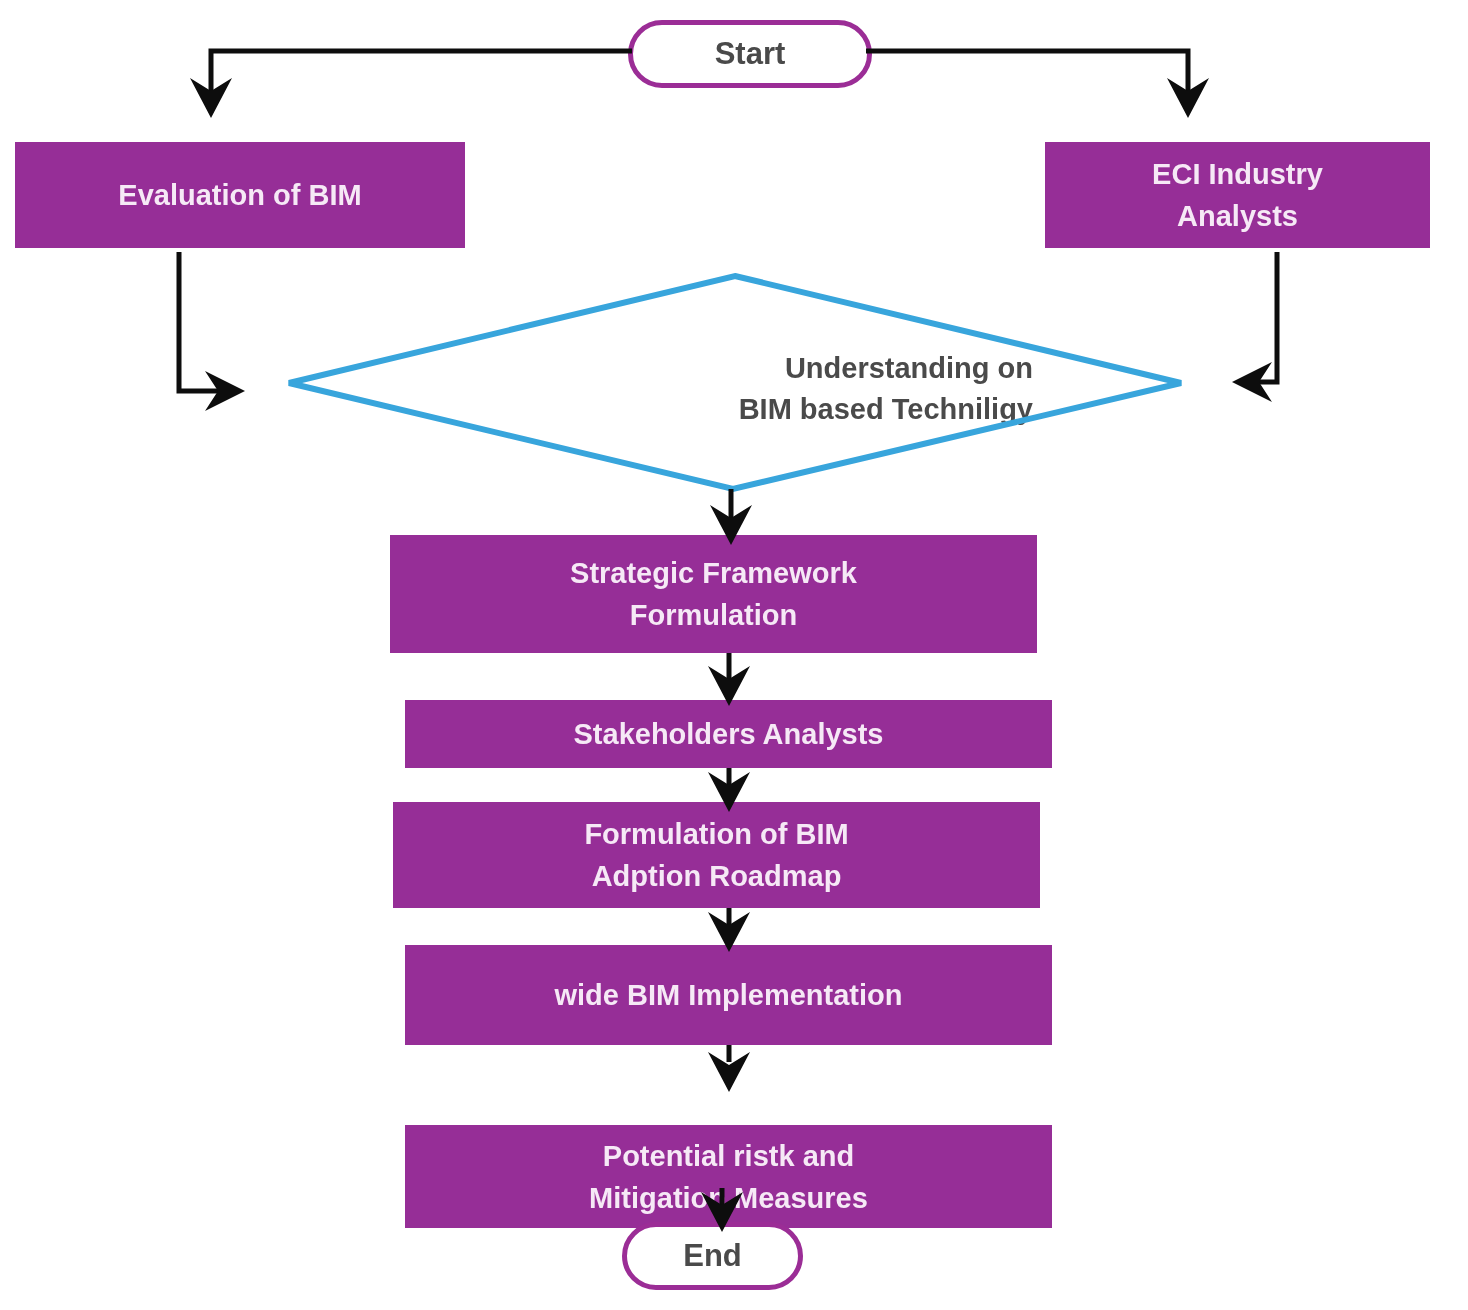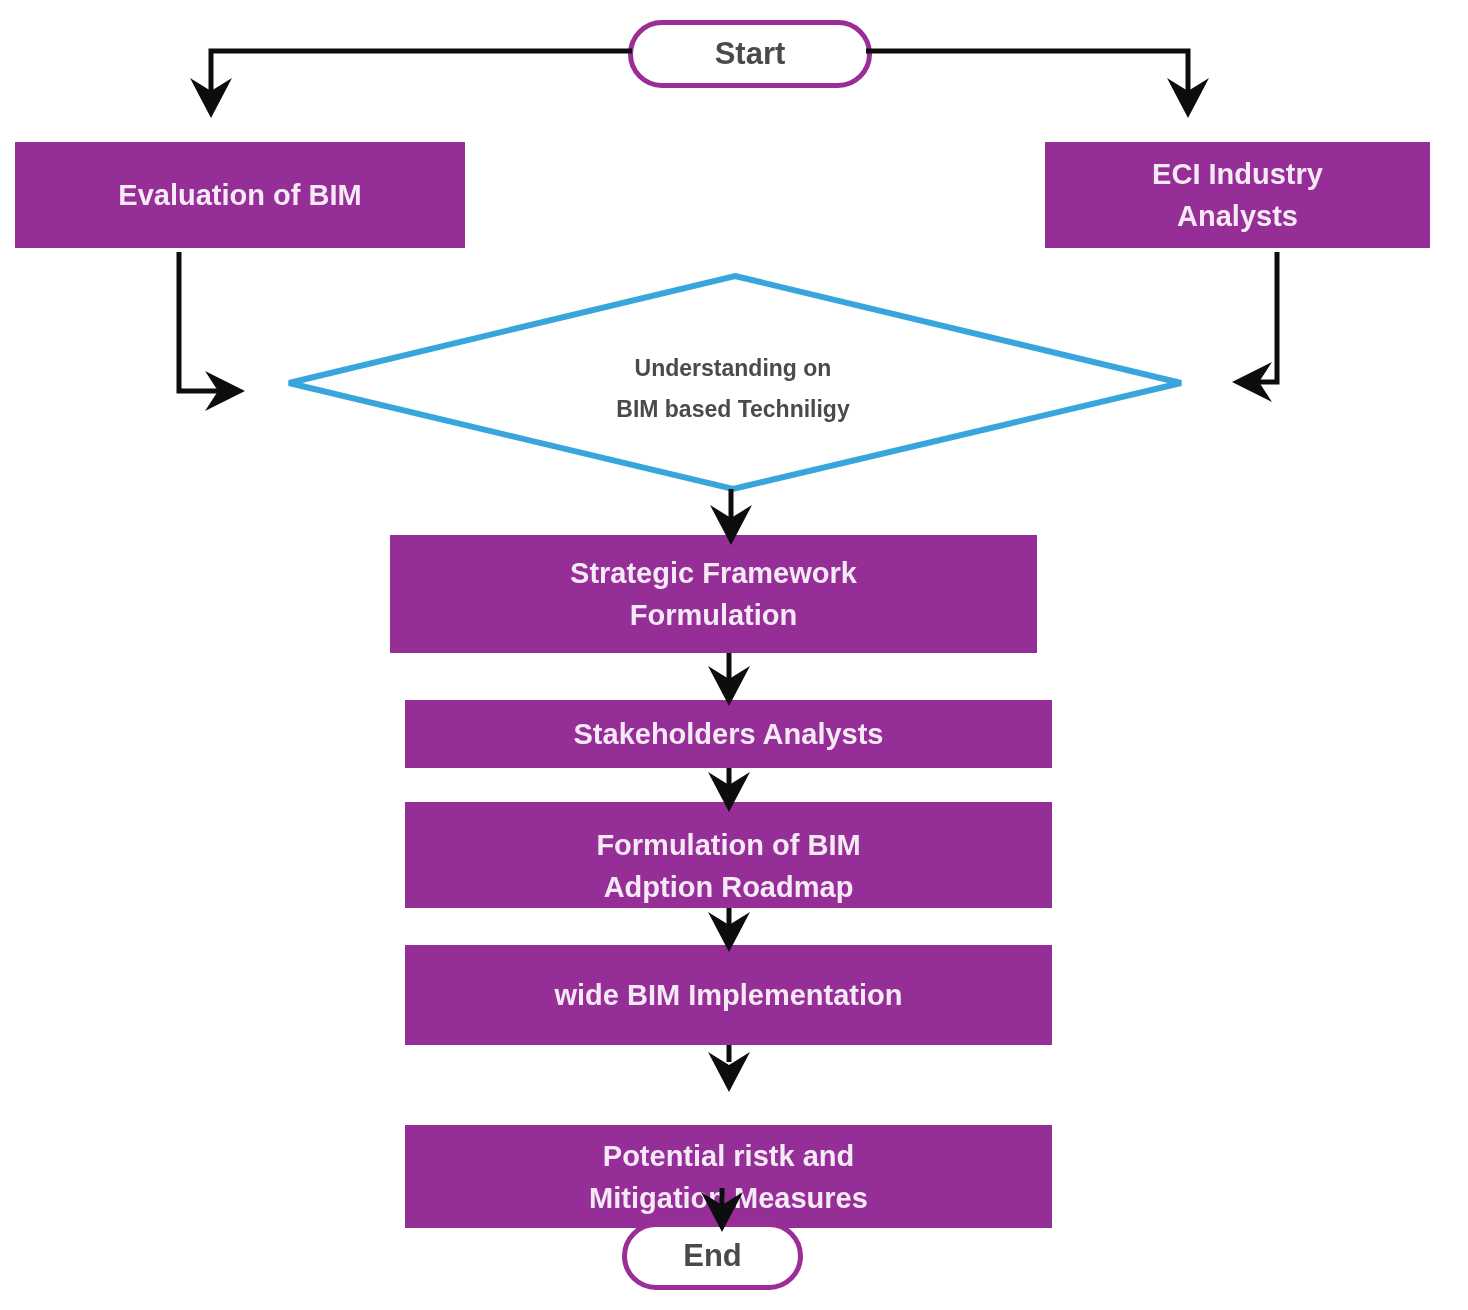--- a/index.html
+++ b/index.html
@@ -32,43 +32,43 @@
     color: var(--c-terminator-text, #4A4A4A);
     display: flex;
     align-items: center;
     justify-content: center;
     font-size: 31px;
     z-index: 2;
   }
   .decision-label {
     position: absolute;
     color: var(--c-decision-text, #4A4A4A);
-    font-size: 23px;
+    font-size: 29px;
     line-height: 41px;
-    text-align: center;
+    text-align: right;
     z-index: 2;
   }
   svg.connectors {
     position: absolute;
     left: 0; top: 0;
     z-index: 3;
     pointer-events: none;
   }
   .edge-line { stroke: var(--c-connector, #0D0D0D); stroke-width: 5; fill: none; }
   .edge-head { fill: var(--c-connector, #0D0D0D); stroke: none; }
   .decision-shape { stroke: var(--c-decision-border, #38A5DC); stroke-width: 6; fill: none; }
 
   
   #node-start          { left: 628px;  top: 20px;   width: 244px; height: 68px; }
   #node-evaluation     { left: 15px;   top: 142px;  width: 450px; height: 106px; }
   #node-eci            { left: 1045px; top: 142px;  width: 385px; height: 106px; }
   #decision-label      { left: 433px;  top: 348px;  width: 600px; }
   #node-strategic      { left: 390px;  top: 535px;  width: 647px; height: 118px; }
   #node-stakeholders   { left: 405px;  top: 700px;  width: 647px; height: 68px; }
-  #node-roadmap        { left: 405px;  top: 802px;  width: 647px; height: 106px; justify-content: flex-end; }
+  #node-roadmap        { left: 393px;  top: 802px;  width: 647px; height: 106px; }
   #node-recommendation { left: 405px;  top: 945px;  width: 647px; height: 100px; }
   #node-risks          { left: 405px;  top: 1125px; width: 647px; height: 103px; }
   #node-end            { left: 622px;  top: 1222px; width: 181px; height: 68px; }
 </style>
 </head>
 <body>
 
 <div class="canvas">
 
   <div id="node-start" class="node terminator">

